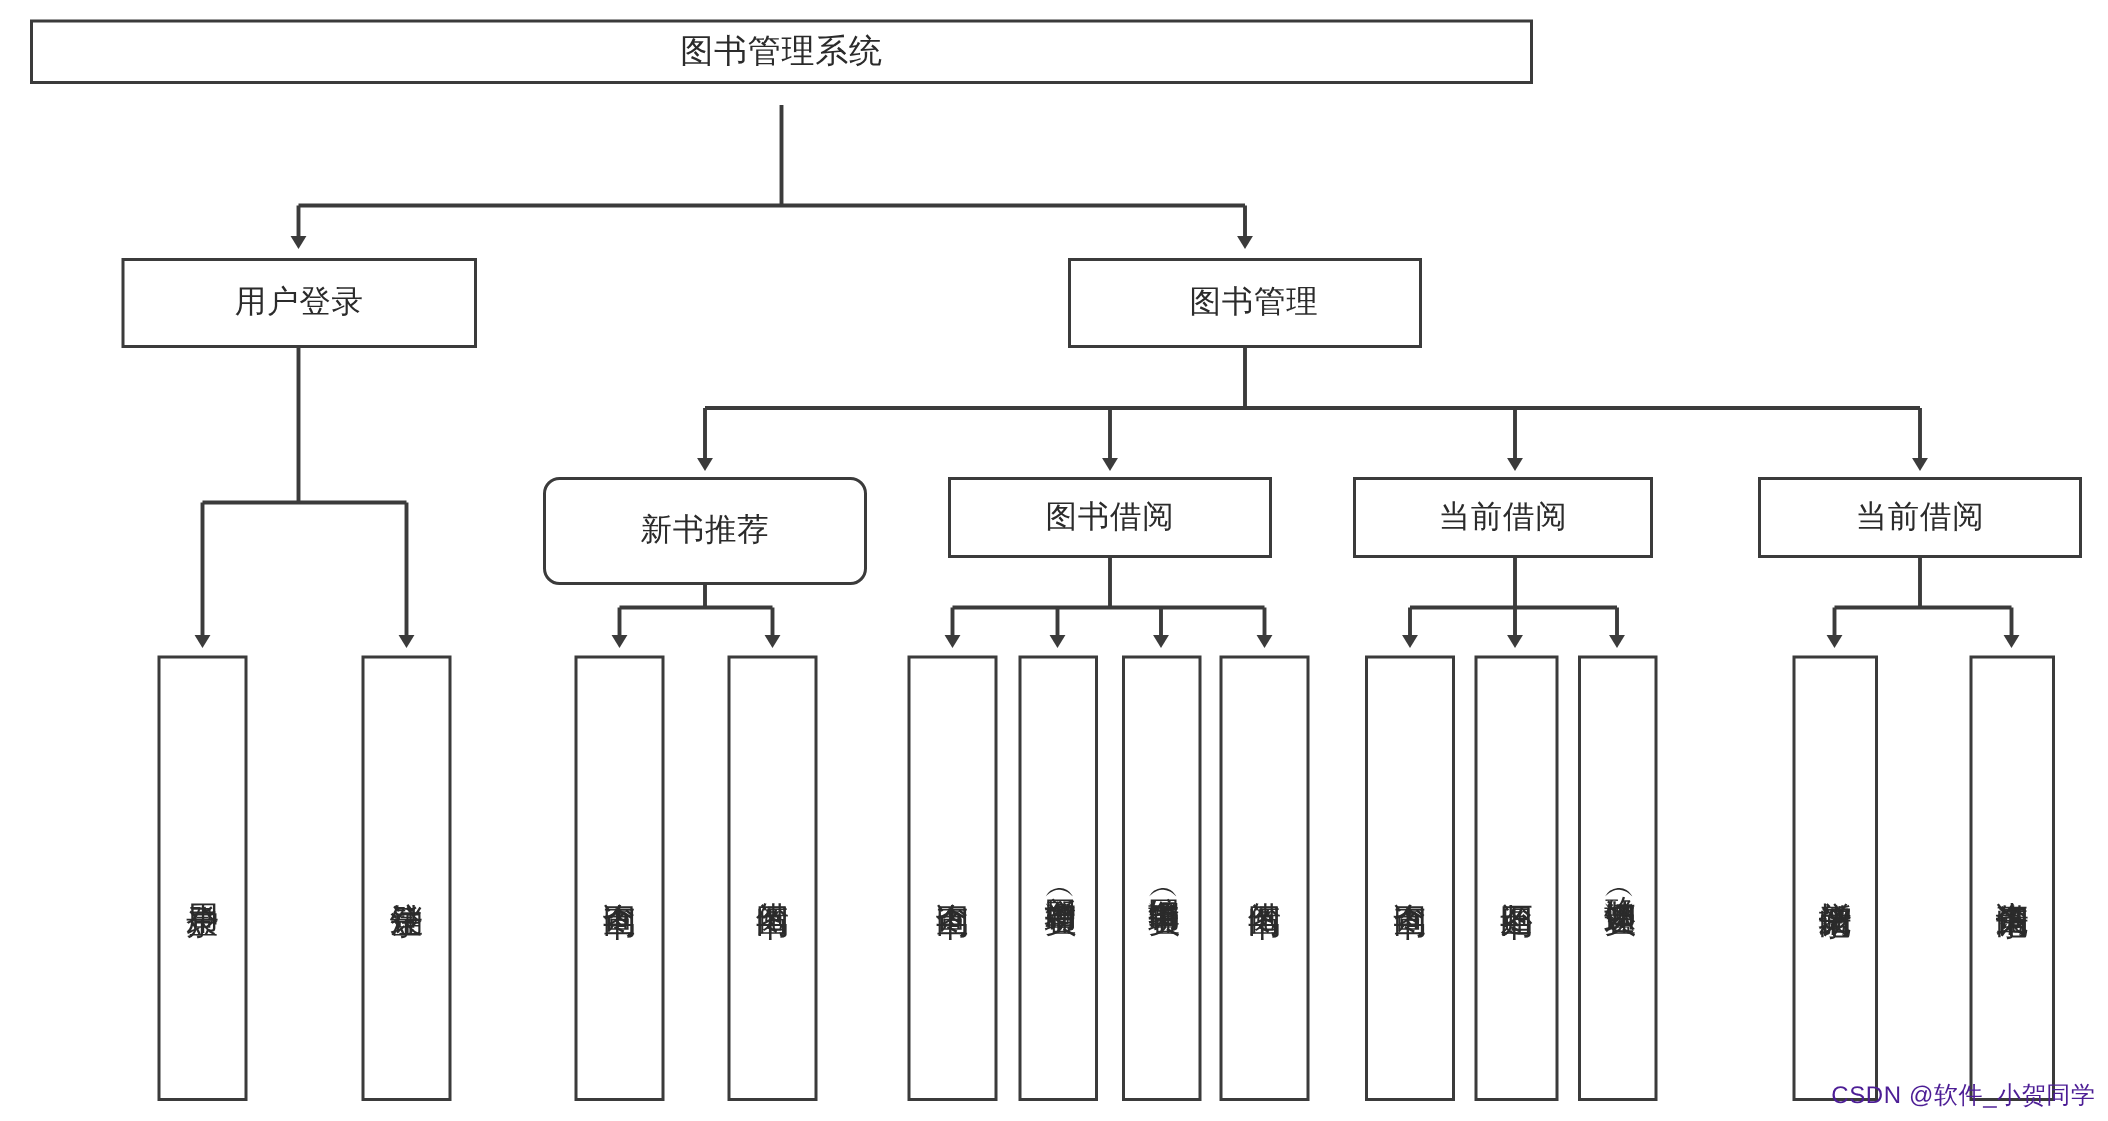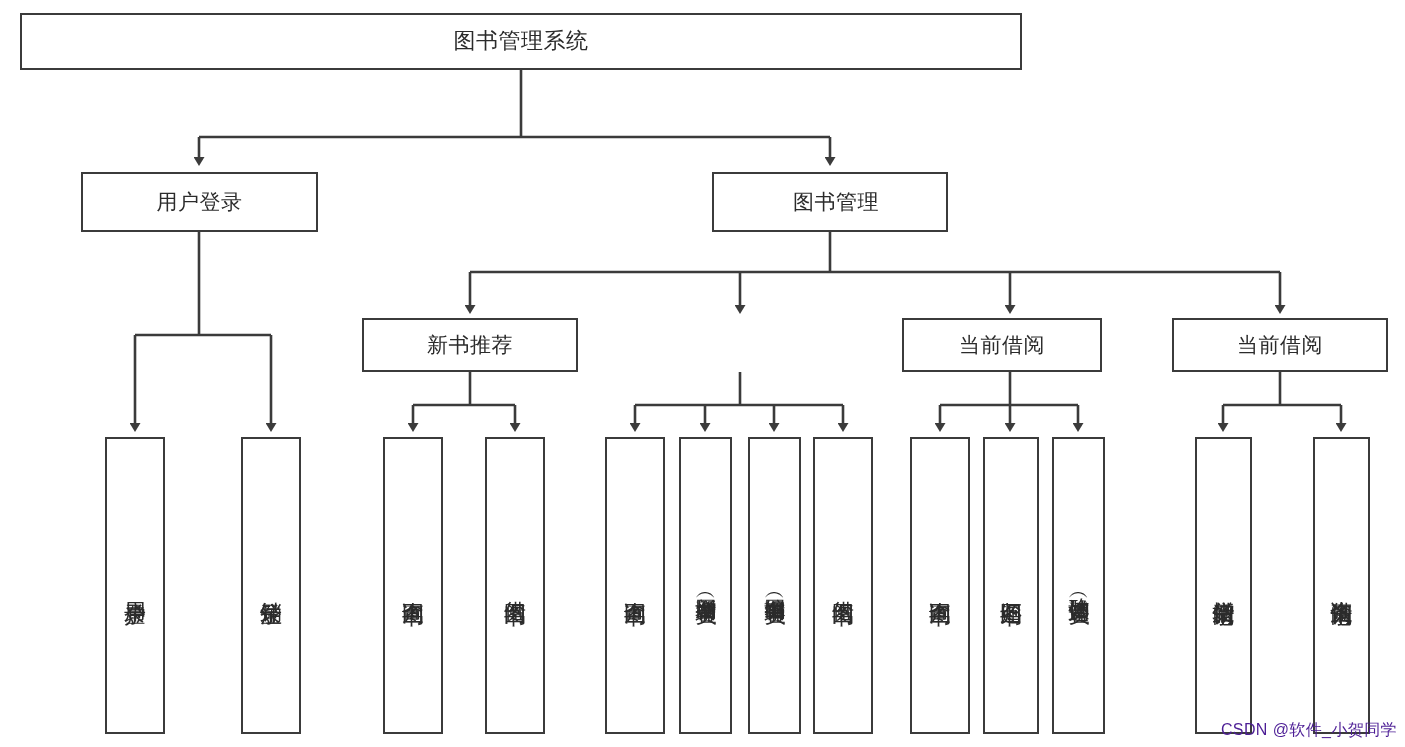--- a/index.html
+++ b/index.html
@@ -124,33 +124,36 @@
       <path d="M1010,405 L1010,424" marker-end="url(#arrow)"></path>
       <path d="M1078,405 L1078,424" marker-end="url(#arrow)"></path>
 
       <path d="M1280,372 L1280,405"></path>
       <path d="M1223,405 L1341,405"></path>
       <path d="M1223,405 L1223,424" marker-end="url(#arrow)"></path>
       <path d="M1341,405 L1341,424" marker-end="url(#arrow)"></path>
     </g>
   </svg>
 
-  <div class="node root horizontal" style="left:20px; top:13px; width:1002px; height:57px;">
+  <div class="node root horizontal" style="left:20px; top:13px; width:1002px; height:43px;">
     <span class="label">图书管理系统</span>
   </div>
 
   <div class="node horizontal" style="left:81px; top:172px; width:237px; height:60px;">
     <span class="label">用户登录</span>
   </div>
   <div class="node horizontal" style="left:712px; top:172px; width:236px; height:60px;padding-left:12px;">
     <span class="label">图书管理</span>
   </div>
 
-  <div class="node horizontal" style="left:362px; top:318px; width:216px; height:54px;">
+  <div class="node horizontal" style="left:362px; top:318px; width:216px; height:72px;border-radius:11px;">
     <span class="label">新书推荐</span>
+  </div>
+  <div class="node horizontal" style="left:632px; top:318px; width:216px; height:54px;">
+    <span class="label">图书借阅</span>
   </div>
   <div class="node horizontal" style="left:902px; top:318px; width:200px; height:54px;">
     <span class="label">当前借阅</span>
   </div>
   <div class="node horizontal" style="left:1172px; top:318px; width:216px; height:54px;">
     <span class="label">当前借阅</span>
   </div>
 
   <div class="node vertical" style="left:105px; top:437px; width:60px; height:297px;">
     <span class="label">用户登录</span>

